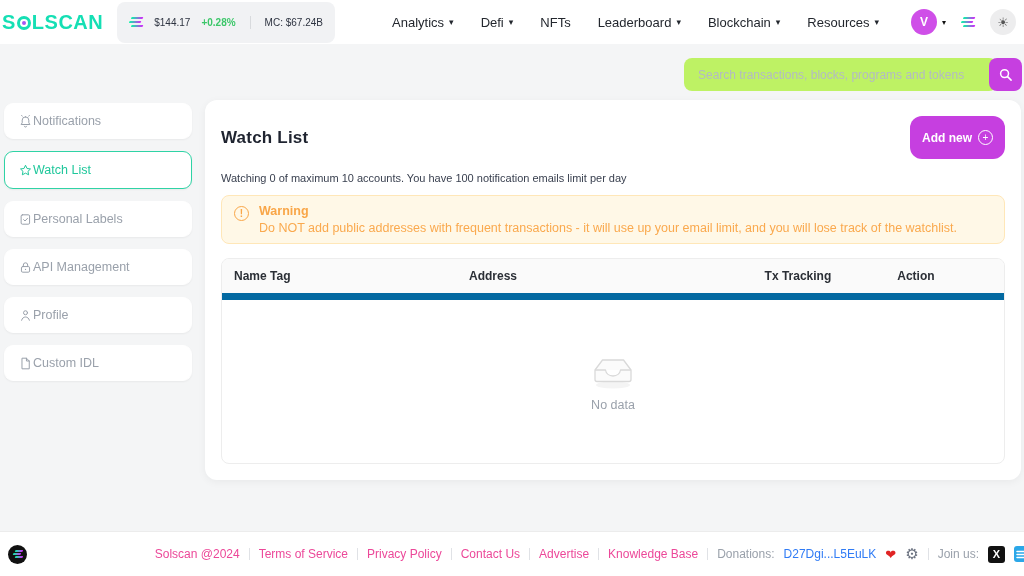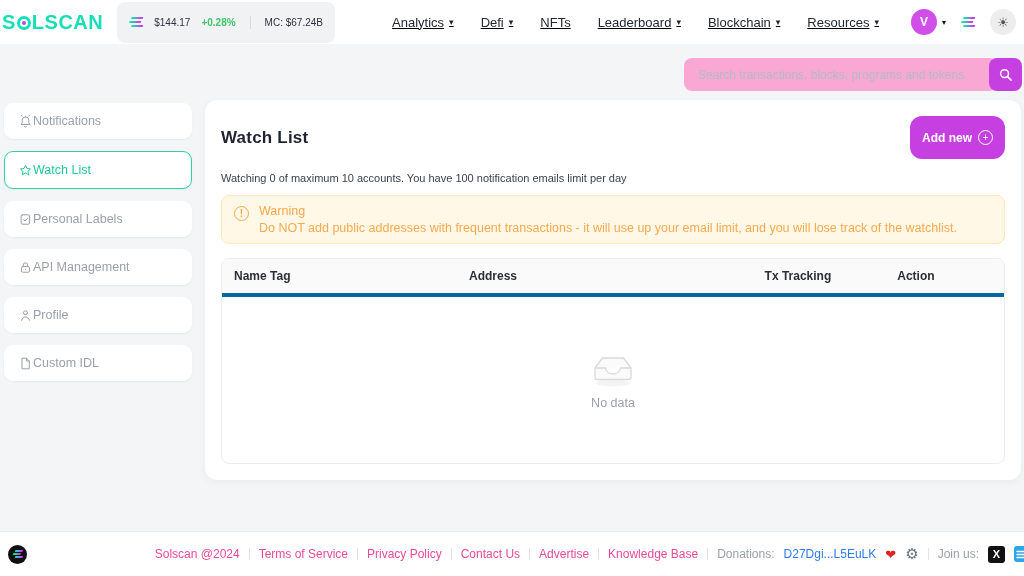--- a/index.html
+++ b/index.html
@@ -15,34 +15,34 @@
   .logo-o .dot{position:absolute;inset:0;margin:auto;width:4px;height:4px;border-radius:50%;background:#a656f2;}
   .ticker{margin-left:14px;background:#f1f2f4;border-radius:8px;padding:14px 12px;display:flex;
     align-items:center;gap:11px;font-size:10px;color:#2d3340;}
   .ticker .change{color:#3dc76a;font-weight:600;}
   .tick-div{width:1px;height:13px;background:#d8dadd;margin:0 3px;}
   .sol-bars{display:inline-flex;flex-direction:column;gap:1.5px;}
   .sol-bars i{display:block;width:12px;height:2.4px;border-radius:1px;
     background:linear-gradient(90deg,#00ffa3,#dc1fff);transform:skewX(-22deg);}
   .sol-bars i:nth-child(1){margin-left:2px;}
   .sol-bars i:nth-child(3){margin-left:2px;}
-  .mainnav{display:flex;align-items:center;gap:27px;margin-left:auto;text-decoration:underline;}
+  .mainnav{display:flex;align-items:center;gap:27px;margin-left:auto;}
   .nav-item{display:flex;align-items:center;gap:5px;font-size:13px;color:#23272e;font-weight:500;cursor:pointer;}
   .caret{font-size:9px;color:#23272e;line-height:1;}
   .top-right{display:flex;align-items:center;gap:15px;margin-left:32px;}
   .avatar-wrap{display:flex;align-items:center;gap:5px;}
   .avatar{width:26px;height:26px;border-radius:50%;background:#cf4fe8;color:#fff;font-size:12px;
     font-weight:700;display:flex;align-items:center;justify-content:center;}
   .avatar-caret{font-size:8px;color:#111;}
   .theme-btn{width:26px;height:26px;border-radius:50%;background:#ededee;display:flex;align-items:center;
     justify-content:center;color:#555;font-size:13px;cursor:pointer;}
 
   
   .searchrow{position:absolute;top:58px;right:2px;display:flex;align-items:center;z-index:2;}
-  .search-input{width:285px;height:33px;border:none;outline:none;border-radius:8px;background:#f9a8d4;
+  .search-input{width:285px;height:33px;border:none;outline:none;border-radius:8px;background:#bef264;
     padding:0 14px;font-size:12px;color:#333;font-family:"Liberation Sans",sans-serif;}
   .search-input::placeholder{color:#b3bac4;}
   .search-btn{width:33px;height:33px;border:none;border-radius:8px;background:#c63fe0;margin-left:-8px;
     display:flex;align-items:center;justify-content:center;cursor:pointer;}
 
   
   .sidebar{position:absolute;left:4px;top:103px;width:188px;display:flex;flex-direction:column;gap:12px;}
   .side-item{background:#fff;border:1px solid #fff;border-radius:9px;height:34px;display:flex;align-items:center;
     padding:0 13px;color:#9aa1ab;font-size:12.5px;box-shadow:0 1px 2px rgba(0,0,0,.05);cursor:pointer;}
   .side-item svg{flex:0 0 auto;}
@@ -56,25 +56,25 @@
   .add-btn{background:#c63fe0;color:#fff;border:none;border-radius:12px;height:43px;padding:0 12px;
     font-size:12px;font-weight:600;display:flex;align-items:center;gap:6px;cursor:pointer;
     font-family:"Liberation Sans",sans-serif;}
   .plus-circle{width:13px;height:13px;border:1px solid #fff;border-radius:50%;display:flex;align-items:center;
     justify-content:center;font-size:10px;line-height:1;font-weight:400;}
   .subtitle{margin-top:13px;font-size:11px;color:#3a4150;}
   .warning{margin-top:11px;background:#fff8e7;border:1px solid #ffe7b8;border-radius:8px;padding:8px 12px;
     display:flex;gap:10px;}
   .warn-icon{width:15px;height:15px;border:1.5px solid #f9a648;border-radius:50%;color:#f9a648;font-size:10px;
     font-weight:700;display:flex;align-items:center;justify-content:center;flex:0 0 auto;margin-top:2px;box-sizing:border-box;}
-  .warn-title{font-size:12.5px;font-weight:400;color:#f9a648;margin-bottom:3px;}
+  .warn-title{font-size:12.5px;font-weight:700;color:#f9a648;margin-bottom:3px;}
   .warn-msg{font-size:12.5px;color:#faa94e;}
   .table{margin-top:14px;border:1px solid #ededed;border-radius:8px;overflow:hidden;flex:1;display:flex;
     flex-direction:column;}
-  .thead{display:grid;grid-template-columns:31% 39% 17.5% 12.5%;background:#fafafa;border-bottom:4px solid #0369a1;
+  .thead{display:grid;grid-template-columns:31% 39% 17.5% 12.5%;background:#fafafa;border-bottom:7px solid #0369a1;
     padding:10px 12px;font-size:12px;font-weight:700;color:#2b2f36;}
   .tbody{flex:1;display:flex;flex-direction:column;align-items:center;justify-content:center;gap:8px;}
   .no-data{font-size:12.5px;color:#9aa1ab;}
 
   
   .footer{position:absolute;left:0;right:0;bottom:0;height:44px;background:#fff;border-top:1px solid #ececec;
     display:flex;align-items:center;padding-left:8px;}
   .powered{display:flex;align-items:center;gap:8px;font-size:12px;font-weight:700;color:#16181d;}
   .sol-badge{width:19px;height:19px;border-radius:50%;background:#111;display:flex;align-items:center;justify-content:center;}
   .sol-badge .sol-bars i{width:8px;height:1.8px;gap:1px;}

